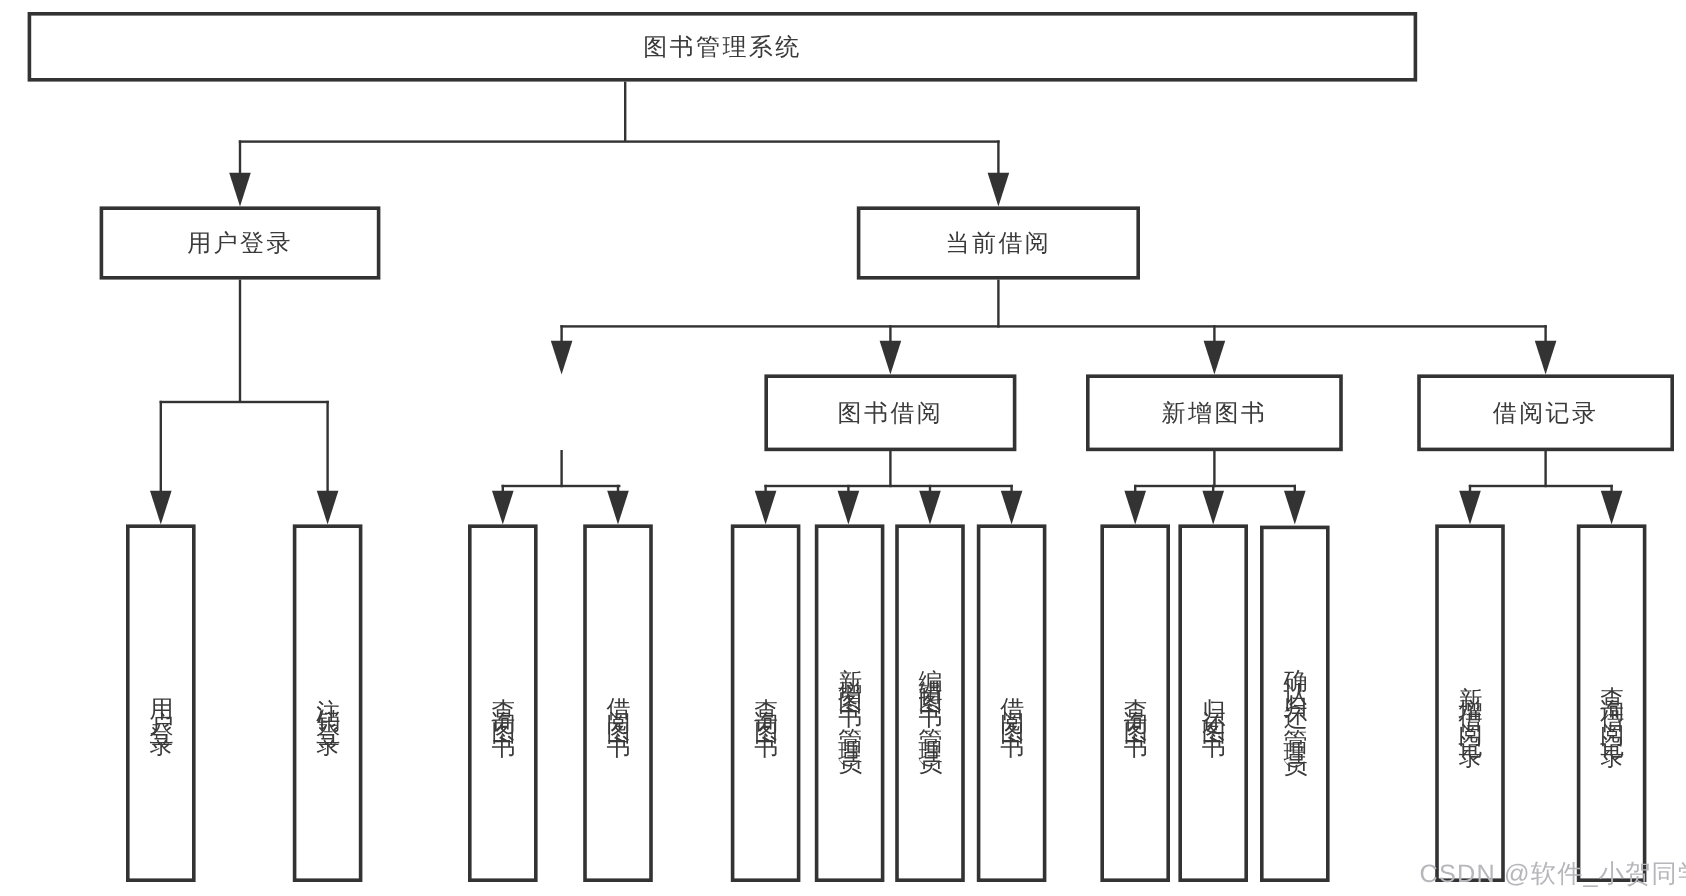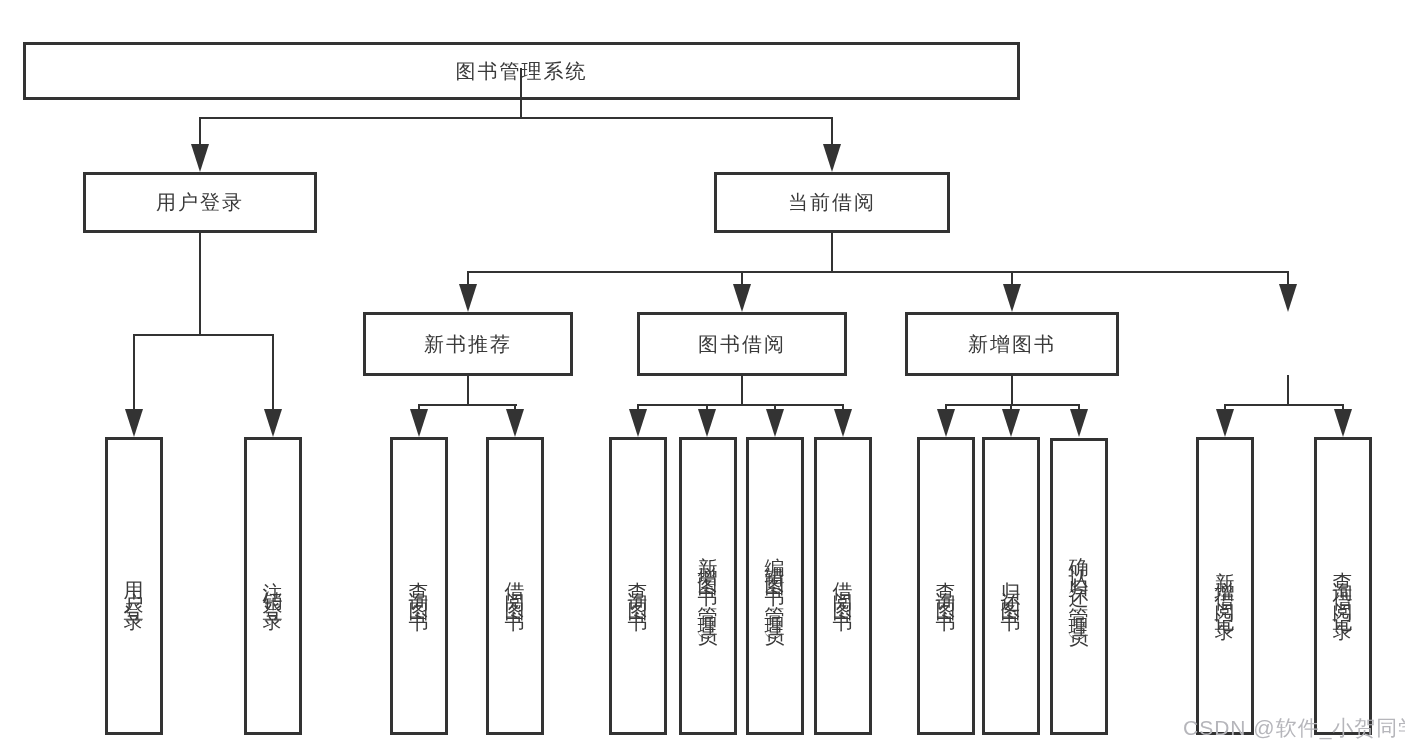--- a/index.html
+++ b/index.html
@@ -30,21 +30,21 @@
   .watermark{
     position:absolute;left:1183px;top:714px;z-index:10;
     color:#b6b6bb;font-size:21px;letter-spacing:1px;white-space:nowrap;
   }
 </style>
 </head>
 <body>
 
 <div class="canvas">
 
-  <div class="node" style="left:23px;top:10px;width:997px;height:58px;margin-top:32px;">
+  <div class="node" style="left:23px;top:10px;width:1158px;height:58px;">
     <span>图书管理系统</span>
   </div>
 
   <div class="vl" style="left:520px;top:68px;height:50px;"></div>
   <div class="hl" style="left:199px;top:117px;width:634px;"></div>
   <div class="vl" style="left:199px;top:117px;height:29px;"></div>
   <div class="ah" style="left:191px;top:144px;"></div>
   <div class="vl" style="left:831px;top:117px;height:29px;"></div>
   <div class="ah" style="left:823px;top:144px;"></div>
 
@@ -66,28 +66,28 @@
   <div class="hl" style="left:467px;top:271px;width:822px;"></div>
   <div class="vl" style="left:467px;top:271px;height:15px;"></div>
   <div class="ah" style="left:459px;top:284px;"></div>
   <div class="vl" style="left:741px;top:271px;height:15px;"></div>
   <div class="ah" style="left:733px;top:284px;"></div>
   <div class="vl" style="left:1011px;top:271px;height:15px;"></div>
   <div class="ah" style="left:1003px;top:284px;"></div>
   <div class="vl" style="left:1287px;top:271px;height:15px;"></div>
   <div class="ah" style="left:1279px;top:284px;"></div>
 
-  <div class="node" style="left:363px;top:312px;width:210px;height:64px;">
-    <span>新书推荐</span>
-  </div>
   <div class="node" style="left:637px;top:312px;width:210px;height:64px;font-family:Liberation Serif, serif;">
     <span>图书借阅</span>
   </div>
   <div class="node" style="left:905px;top:312px;width:214px;height:64px;">
     <span>新增图书</span>
+  </div>
+  <div class="node" style="left:1181px;top:312px;width:214px;height:64px;">
+    <span>借阅记录</span>
   </div>
 
   <div class="vl" style="left:467px;top:375px;height:31px;"></div>
   <div class="hl" style="left:418px;top:404px;width:99px;"></div>
   <div class="vl" style="left:418px;top:404px;height:8px;"></div>
   <div class="ah" style="left:410px;top:409px;"></div>
   <div class="vl" style="left:514px;top:404px;height:8px;"></div>
   <div class="ah" style="left:506px;top:409px;"></div>
 
   <div class="vl" style="left:741px;top:375px;height:31px;"></div>

